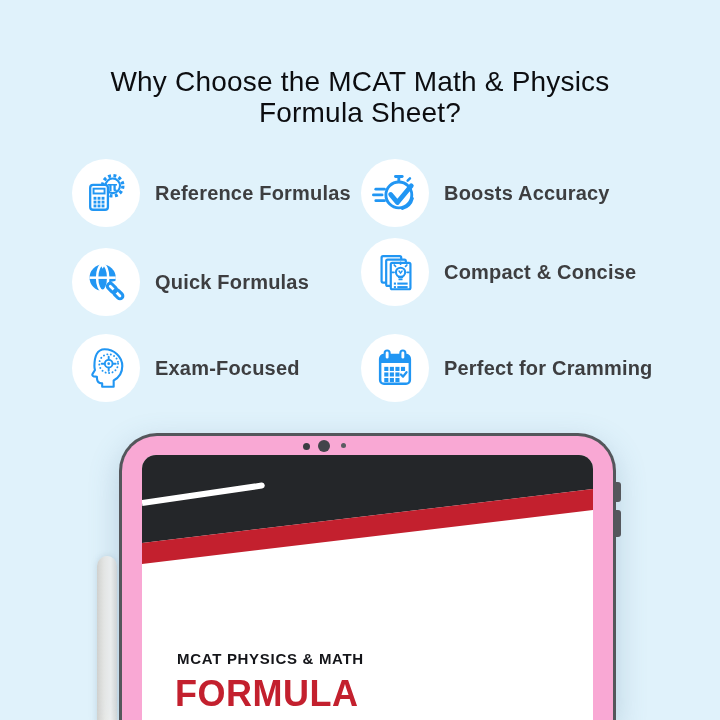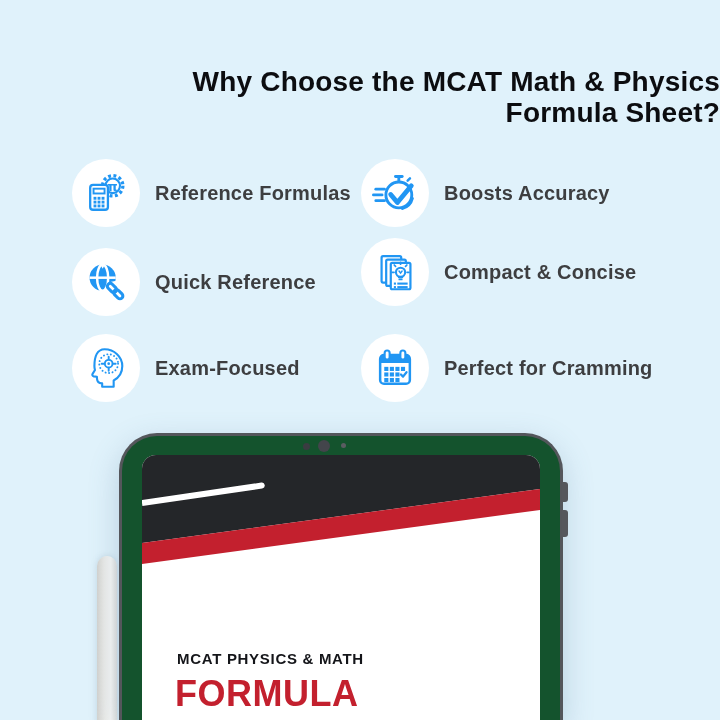--- a/index.html
+++ b/index.html
@@ -3,22 +3,22 @@
 <meta charset="utf-8">
 <style>
   * { margin:0; padding:0; box-sizing:border-box; }
   html,body { width:720px; height:720px; overflow:hidden; }
   body { font-family:"Liberation Sans", sans-serif; }
   .canvas { position:relative; width:720px; height:720px; background:#E0F2FB; overflow:hidden; }
 
   
   .eyebrow { position:absolute; top:36px; left:0; width:100%; text-align:center;
              font-size:19px; font-weight:500; color:#15171C; letter-spacing:.3px; }
-  .heading { position:absolute; top:66px; left:0; width:100%; text-align:right;
-             font-size:28px; line-height:31px; font-weight:700; color:#0C0D10; letter-spacing:.2px; }
+  .heading { position:absolute; top:66px; left:0; width:100%; text-align:center;
+             font-size:28px; line-height:31px; font-weight:400; color:#0C0D10; letter-spacing:.2px; }
 
   
   .feature { position:absolute; display:flex; align-items:center; gap:15px; height:68px; }
   .f1 { left:72px;  top:159px; }
   .f2 { left:361px; top:159px; }
   .f3 { left:72px;  top:248px; }
   .f4 { left:361px; top:238px; }
   .f5 { left:72px;  top:334px; }
   .f6 { left:361px; top:334px; }
   .icon-circle { width:68px; height:68px; border-radius:50%; background:#FFFFFF;
@@ -26,22 +26,22 @@
   .icon-circle svg { width:46px; height:46px; }
   .feature-label { font-size:20px; font-weight:700; color:#3D3E40; letter-spacing:.2px; white-space:nowrap; }
 
   
   .stylus { position:absolute; left:97px; top:556px; width:20px; height:170px;
             border-radius:10px 10px 0 0;
             background:linear-gradient(90deg,#D3D3D0 0%,#EDEDEA 40%,#F7F7F5 68%,#E1E1DE 100%);
             box-shadow:0 0 6px rgba(110,140,160,.25); }
 
   
-  .tablet { position:absolute; left:119px; top:433px; width:444px; height:288px;
-            background:#14532d; border:3px solid #54565B; border-bottom:none;
+  .tablet { position:absolute; left:119px; top:433px; width:497px; height:288px;
+            background:#f9a8d4; border:3px solid #54565B; border-bottom:none;
             border-radius:38px 38px 0 0; box-shadow:0 10px 30px rgba(90,130,160,.30); }
   .cam-dot { position:absolute; border-radius:50%; }
   .cam-1 { left:181px; top:7px;  width:7px;  height:7px;  background:#3A3C41; }
   .cam-2 { left:196px; top:4px;  width:12px; height:12px; background:#43454B; }
   .cam-3 { left:219px; top:7px;  width:5px;  height:5px;  background:#5A5C61; }
   .side-btn { position:absolute; right:-8px; width:6px; background:#55575C; border-radius:0 3px 3px 0; }
   .btn-1 { top:46px; height:20px; }
   .btn-2 { top:74px; height:27px; }
 
   .screen { position:absolute; left:20px; right:20px; top:19px; bottom:0; background:#FFFFFF;
@@ -123,21 +123,21 @@
           <line x1="6.8" y1="19.5" x2="34.2" y2="19.5"></line>
         </g>
         <path d="M17.5 4.8 L23.5 4.8 L20.5 10.2 Z" fill="#FFFFFF"></path>
         <circle cx="33.5" cy="33.5" r="10.5" fill="#FFFFFF"></circle>
         <g fill="none" stroke="#2196F3" stroke-width="3.2">
           <rect x="24.7" y="27.2" width="11" height="6" rx="3" transform="rotate(45 30.2 30.2)"></rect>
           <rect x="31.3" y="33.8" width="11" height="6" rx="3" transform="rotate(45 36.8 36.8)"></rect>
         </g>
       </svg>
     </div>
-    <span class="feature-label">Quick Reference</span>
+    <span class="feature-label">Quick Formulas</span>
   </div>
 
   <div class="feature f4">
     <div class="icon-circle">
       <svg viewBox="0 0 48 48">
         <g fill="#FFFFFF" stroke="#2196F3" stroke-width="2.3">
           <rect x="10" y="7.5" width="20.5" height="27.5" rx="1.5"></rect>
           <rect x="14.8" y="11" width="20.5" height="27.5" rx="1.5"></rect>
           <rect x="19.6" y="14.5" width="20.5" height="27.5" rx="1.5"></rect>
         </g>

